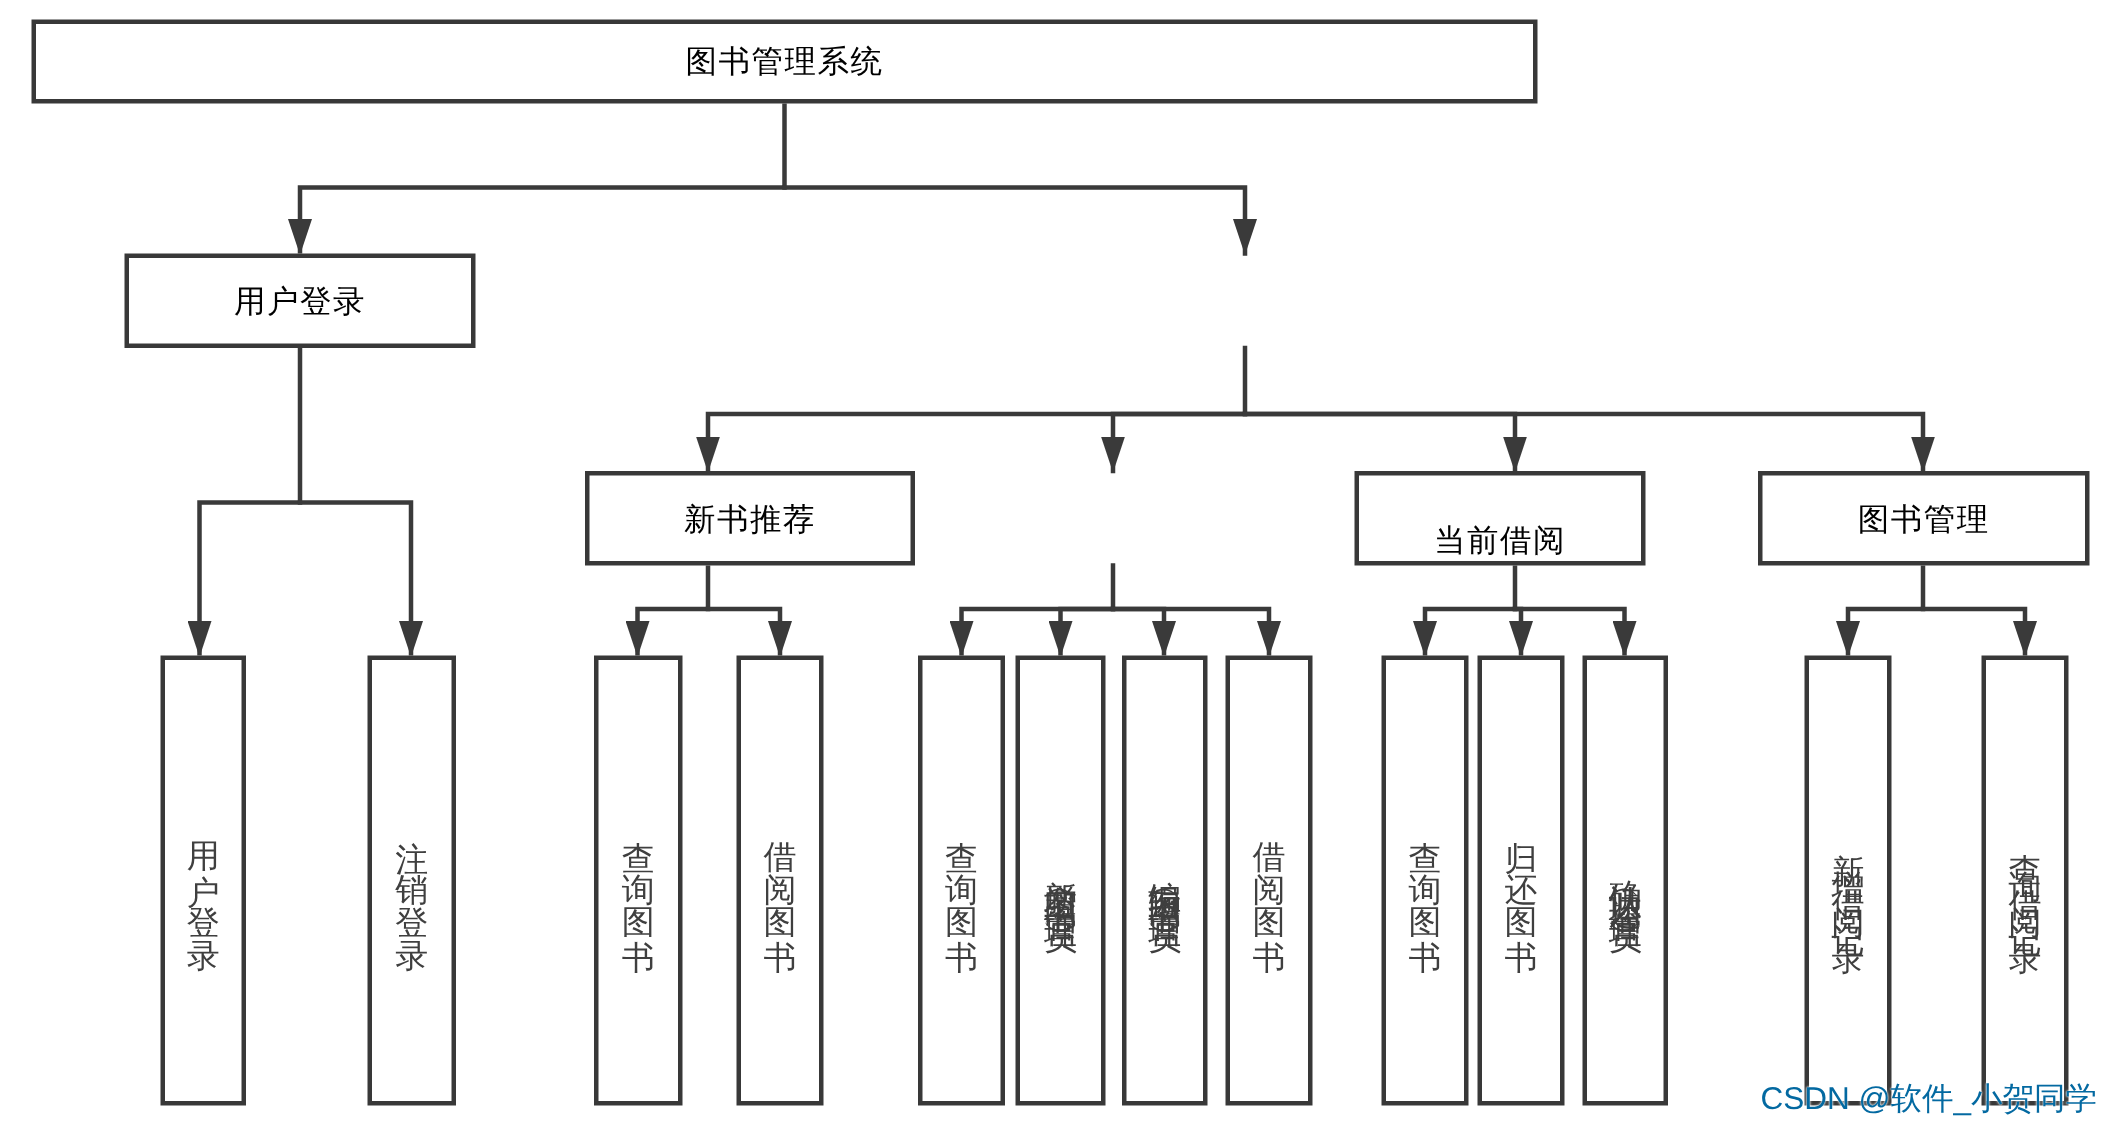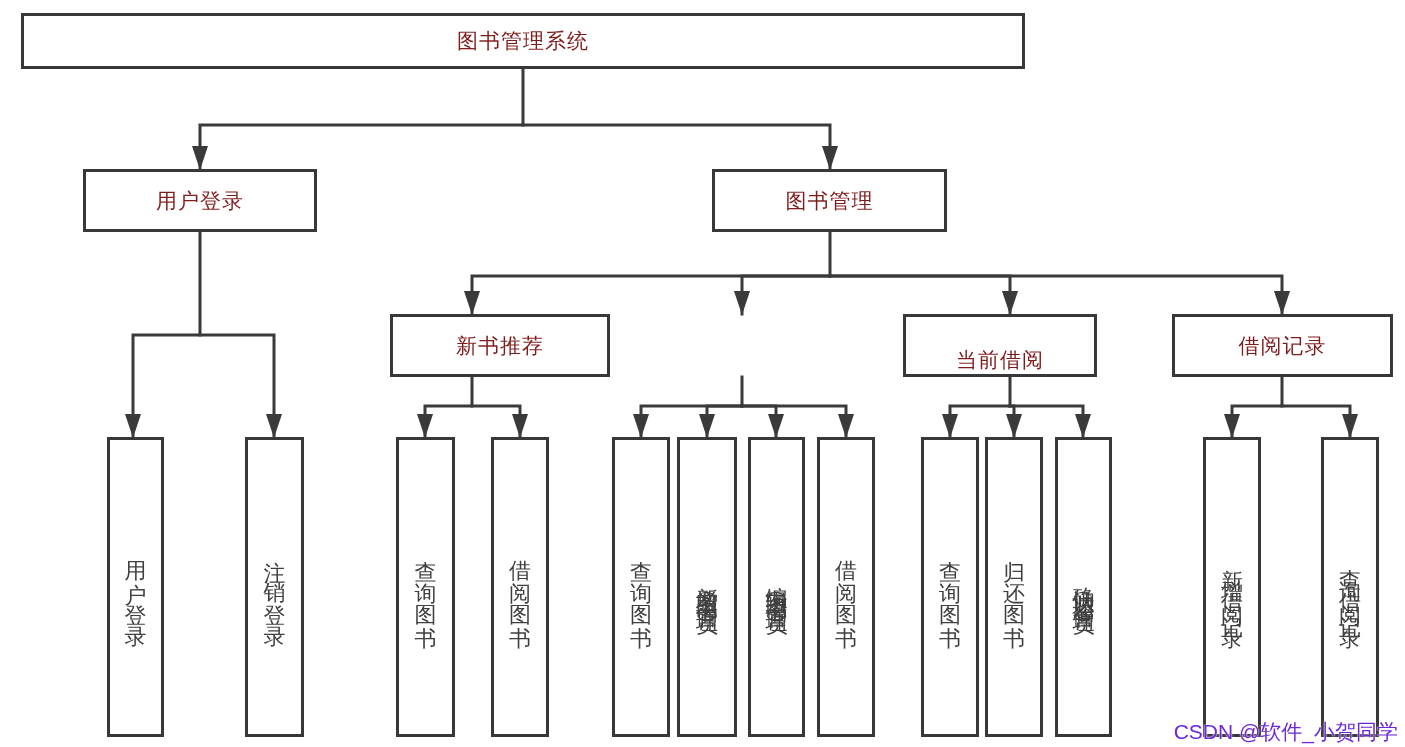--- a/index.html
+++ b/index.html
@@ -16,40 +16,40 @@
     position:absolute;
     background:#ffffff;
     border:3px solid #383838;
     box-sizing:border-box;
     display:flex; align-items:center; justify-content:center;
     color:#3f3f3f;
   }
   .hbox span {
     font-size:21px;
     letter-spacing:1px;
-    color:#7f1d1d;
+    color:#000000;
     white-space:nowrap;
   }
   .leaf { top:437px; height:300px; }
   .leaf span {
     writing-mode:vertical-rl;
     text-orientation:mixed;
     font-size:22px;
     color:#3f3f3f;
     line-height:1;
   }
   .s4 span { letter-spacing:22px; }
   .s6 span { letter-spacing:12px; }
   .s9 span { letter-spacing:4px; }
 
   #watermark {
     position:absolute;
     right:7px; bottom:1px;
     font-size:21px;
-    color:#6d28d9;
+    color:#0369a1;
     text-shadow:0 0 2px #ffffff, 0 0 1px #ffffff;
     z-index:10;
     white-space:nowrap;
     margin-top:40px;
   }
 </style>
 </head>
 <body>
 
 <div id="canvas">
@@ -90,32 +90,29 @@
     </g>
   </svg>
 
   <div class="box hbox" style="left:21px; top:13px; width:1004px; height:56px;">
     <span>图书管理系统</span>
   </div>
 
   <div class="box hbox" style="left:83px; top:169px; width:234px; height:63px;">
     <span>用户登录</span>
   </div>
-  <div class="box hbox" style="left:712px; top:169px; width:235px; height:63px;">
-    <span>图书管理</span>
-  </div>
 
   <div class="box hbox" style="left:362px; top:314px; width:220px; height:63px;margin-left:28px;">
     <span>新书推荐</span>
   </div>
   <div class="box hbox" style="left:903px; top:314px; width:194px; height:63px;align-items:flex-end;">
     <span>当前借阅</span>
   </div>
   <div class="box hbox" style="left:1172px; top:314px; width:221px; height:63px;">
-    <span>借阅记录</span>
+    <span>图书管理</span>
   </div>
 
   <div class="box leaf s4" style="left:107px; width:57px;">
     <span>用户登录</span>
   </div>
   <div class="box leaf s4" style="left:245px; width:59px;">
     <span>注销登录</span>
   </div>
 
   <div class="box leaf s4" style="left:396px; width:59px;">

